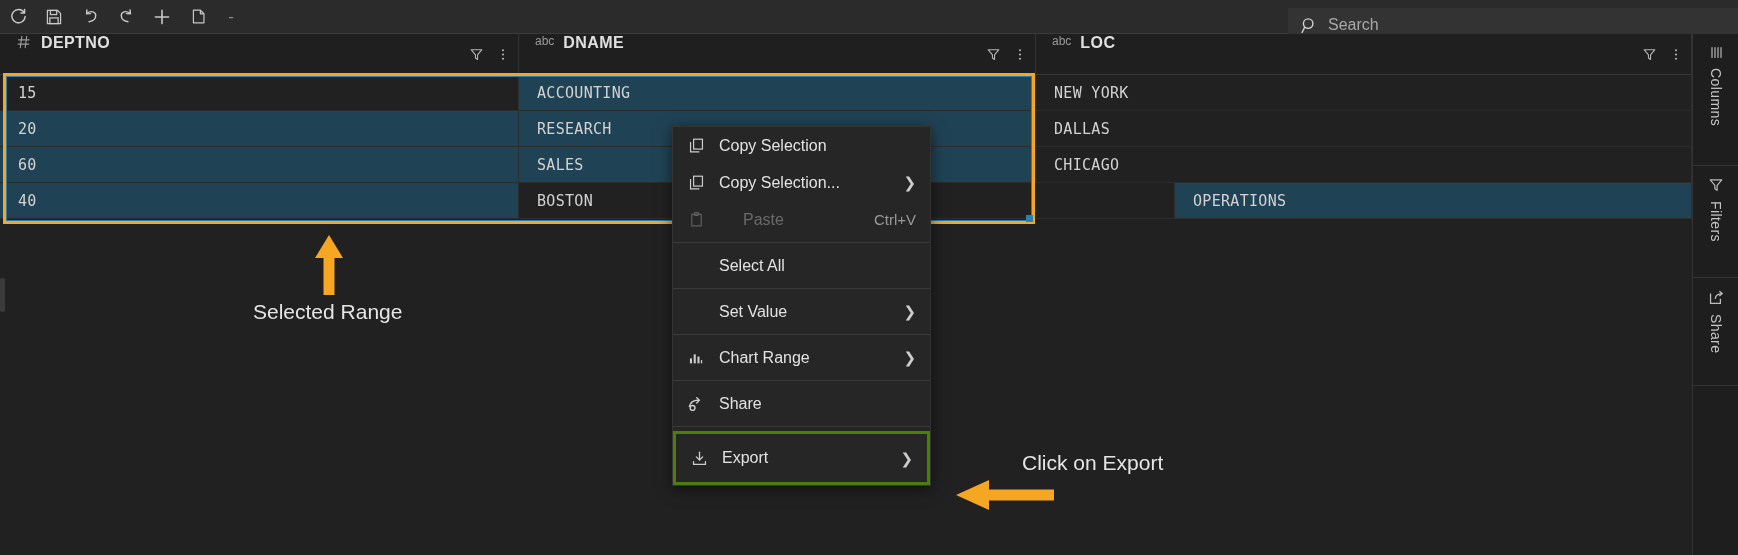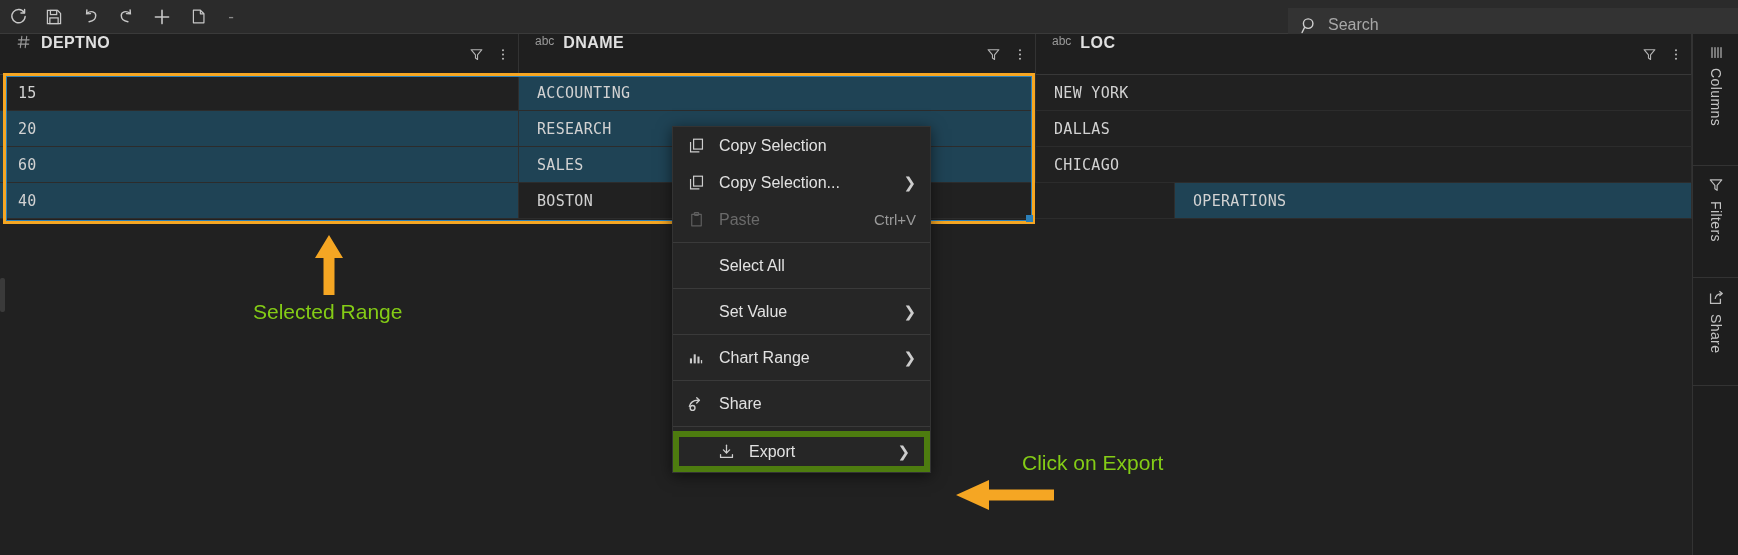--- a/index.html
+++ b/index.html
@@ -142,27 +142,26 @@
   }
   .mi .mi-ico.empty { visibility: hidden; }
   .mi .mi-label { flex: 1; }
   .mi .mi-short {
     color: #9a9a9a; font-size: 15px; margin-right: 14px;
   }
   .mi .mi-arrow {
     margin-right: 14px; color: #cdcdcd;
     font-size: 15px; line-height: 1;
   }
-  .mi.disabled { color: #6a6a6a; }
+  .mi.disabled { color: #6a6a6a; gap: 24px; }
   .mi.disabled .mi-ico { color: #5e5e5e; }
   .mi-sep { height: 1px; background: #3a3a3a; margin: 4px 0; }
   .mi.hl-box {
-    border: 6px solid #4d7c0f;
-    height: 41px;
-    padding-left: 24px;
+    border: 3px solid #4d7c0f;
+    height: 54px;
   }
 
   
   .rail {
     position: absolute; left: 1692px; top: 34px;
     width: 46px; height: 521px;
     background: #1e1e1e;
     border-left: 1px solid #333;
   }
   .rail-item {
@@ -178,21 +177,21 @@
     font-size: 14px; letter-spacing: .4px;
     color: #c4c4c4;
   }
   .rail-columns { height: 132px; }
   .rail-filters { height: 112px; }
   .rail-share   { height: 108px; }
 
   
   .anno { position: absolute; z-index: 60; pointer-events: none; }
   .anno-text {
-    color: #84cc16; font-size: 21px;
+    color: #e5e5e5; font-size: 21px;
     font-family: "Liberation Sans", sans-serif;
   }
   #anno-up { left: 306px; top: 234px; }
   #anno-sel-label { left: 253px; top: 300px; }
   #anno-right { left: 955px; top: 478px; }
   #anno-export-label { left: 1022px; top: 451px; }
 
   .left-nub {
     position: absolute; left: 0; top: 278px;
     width: 5px; height: 34px; background: #3a3a3a; border-radius: 2px;

